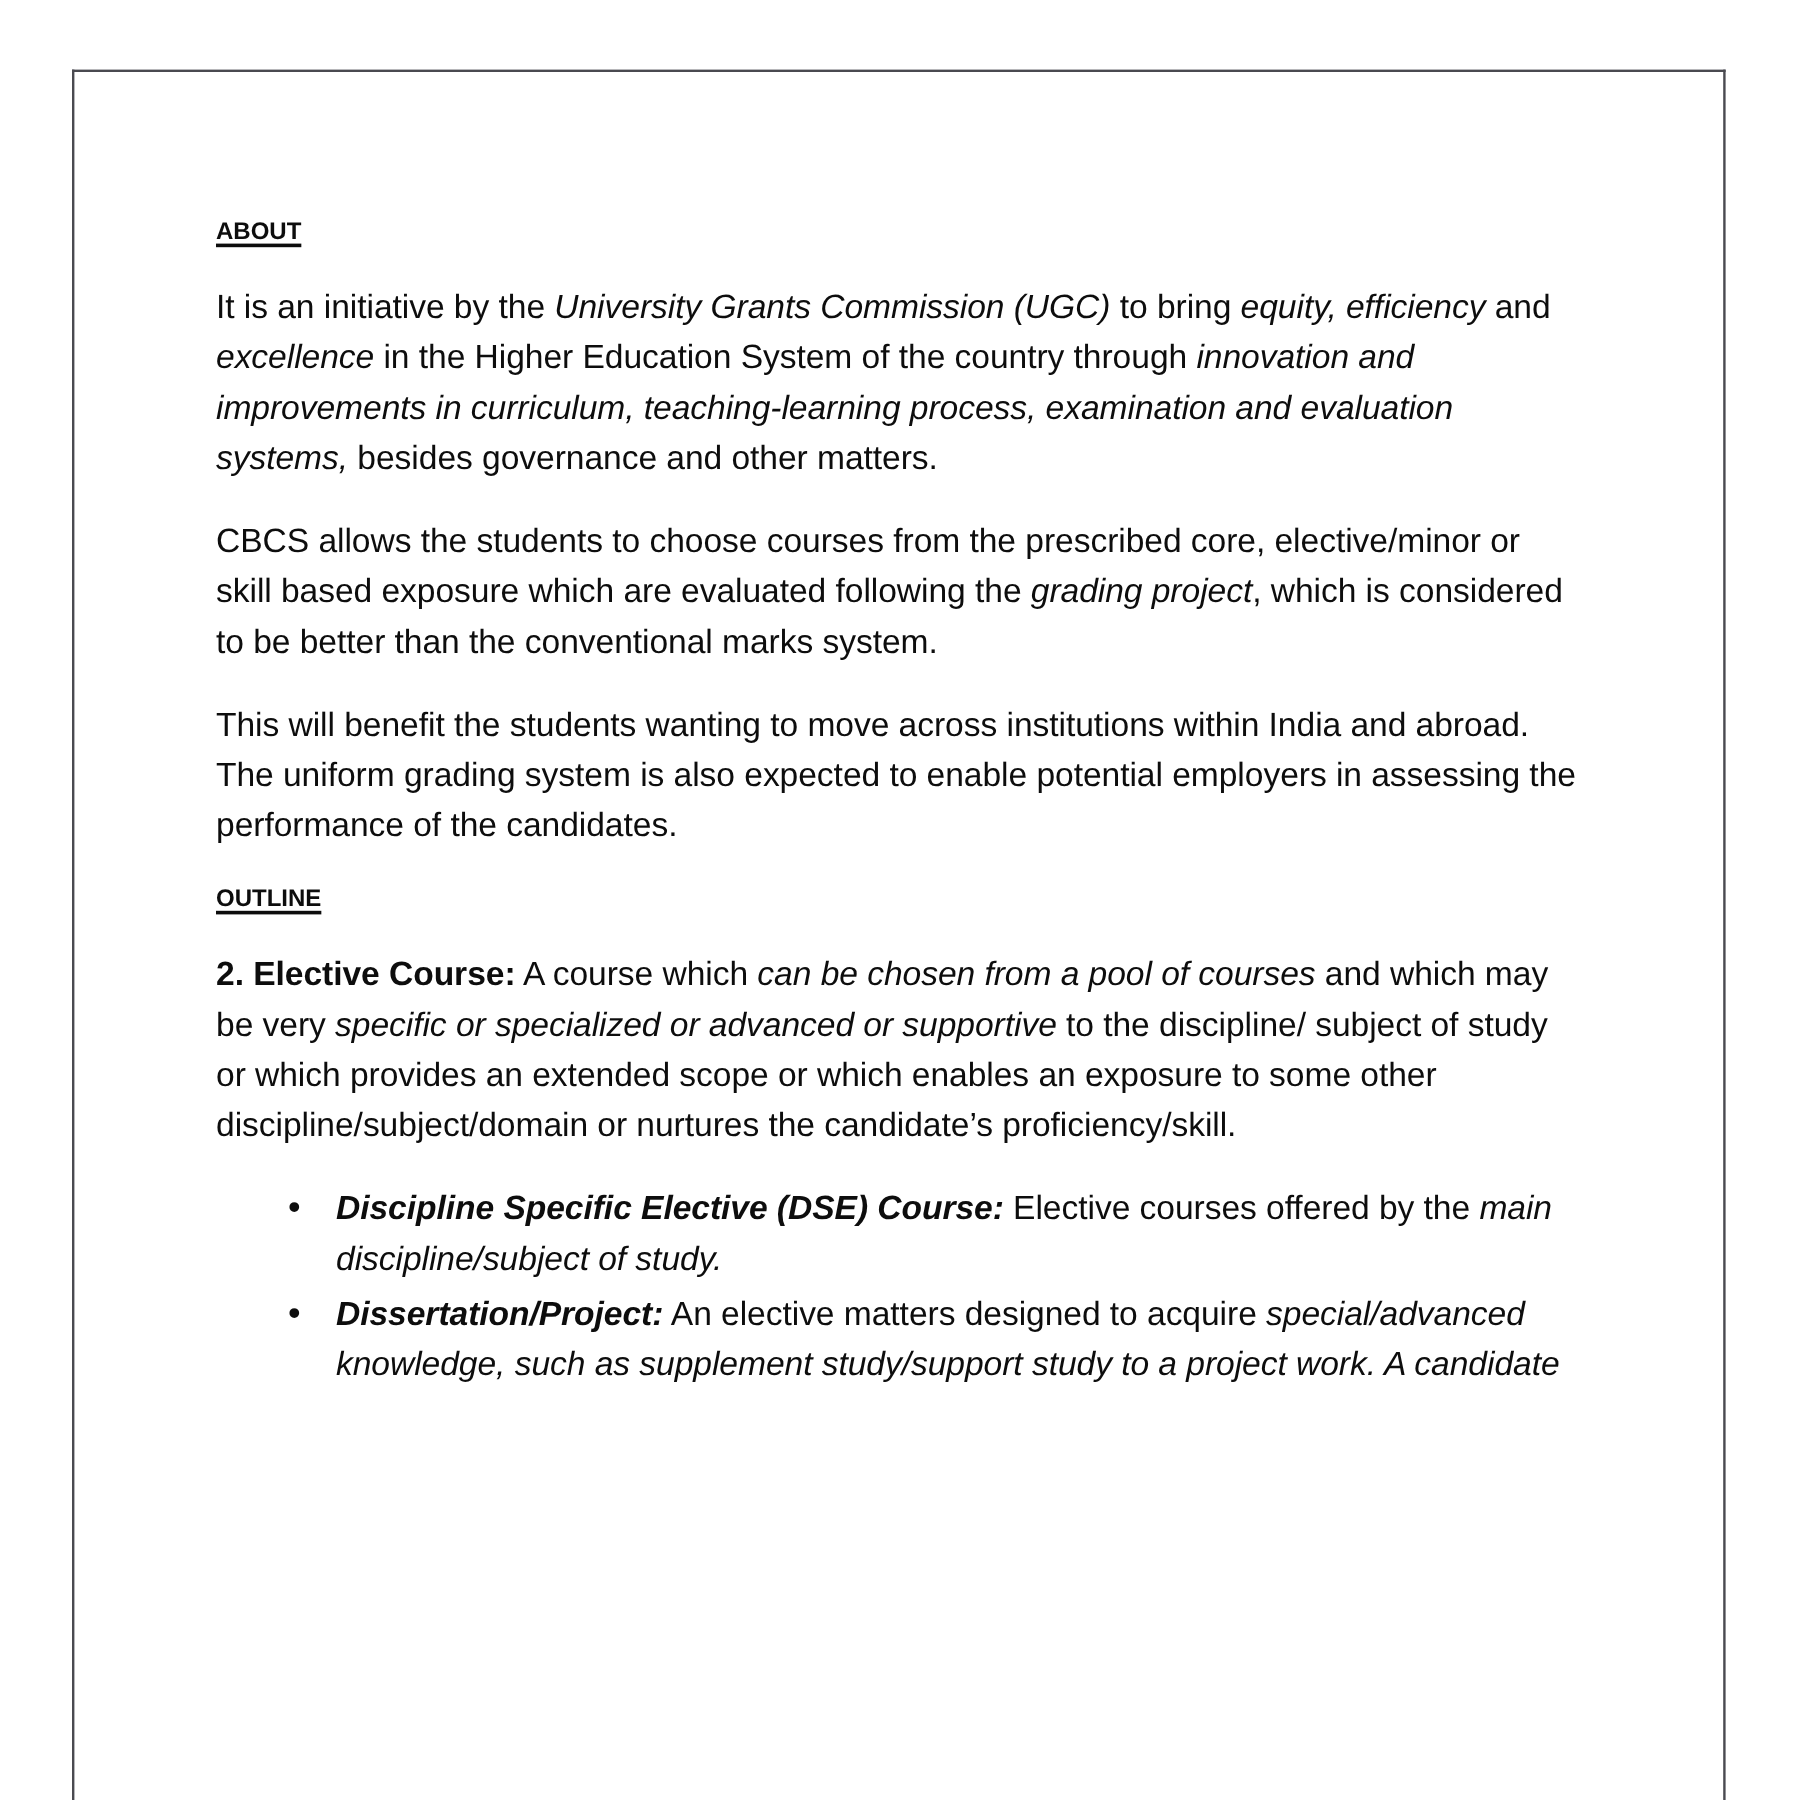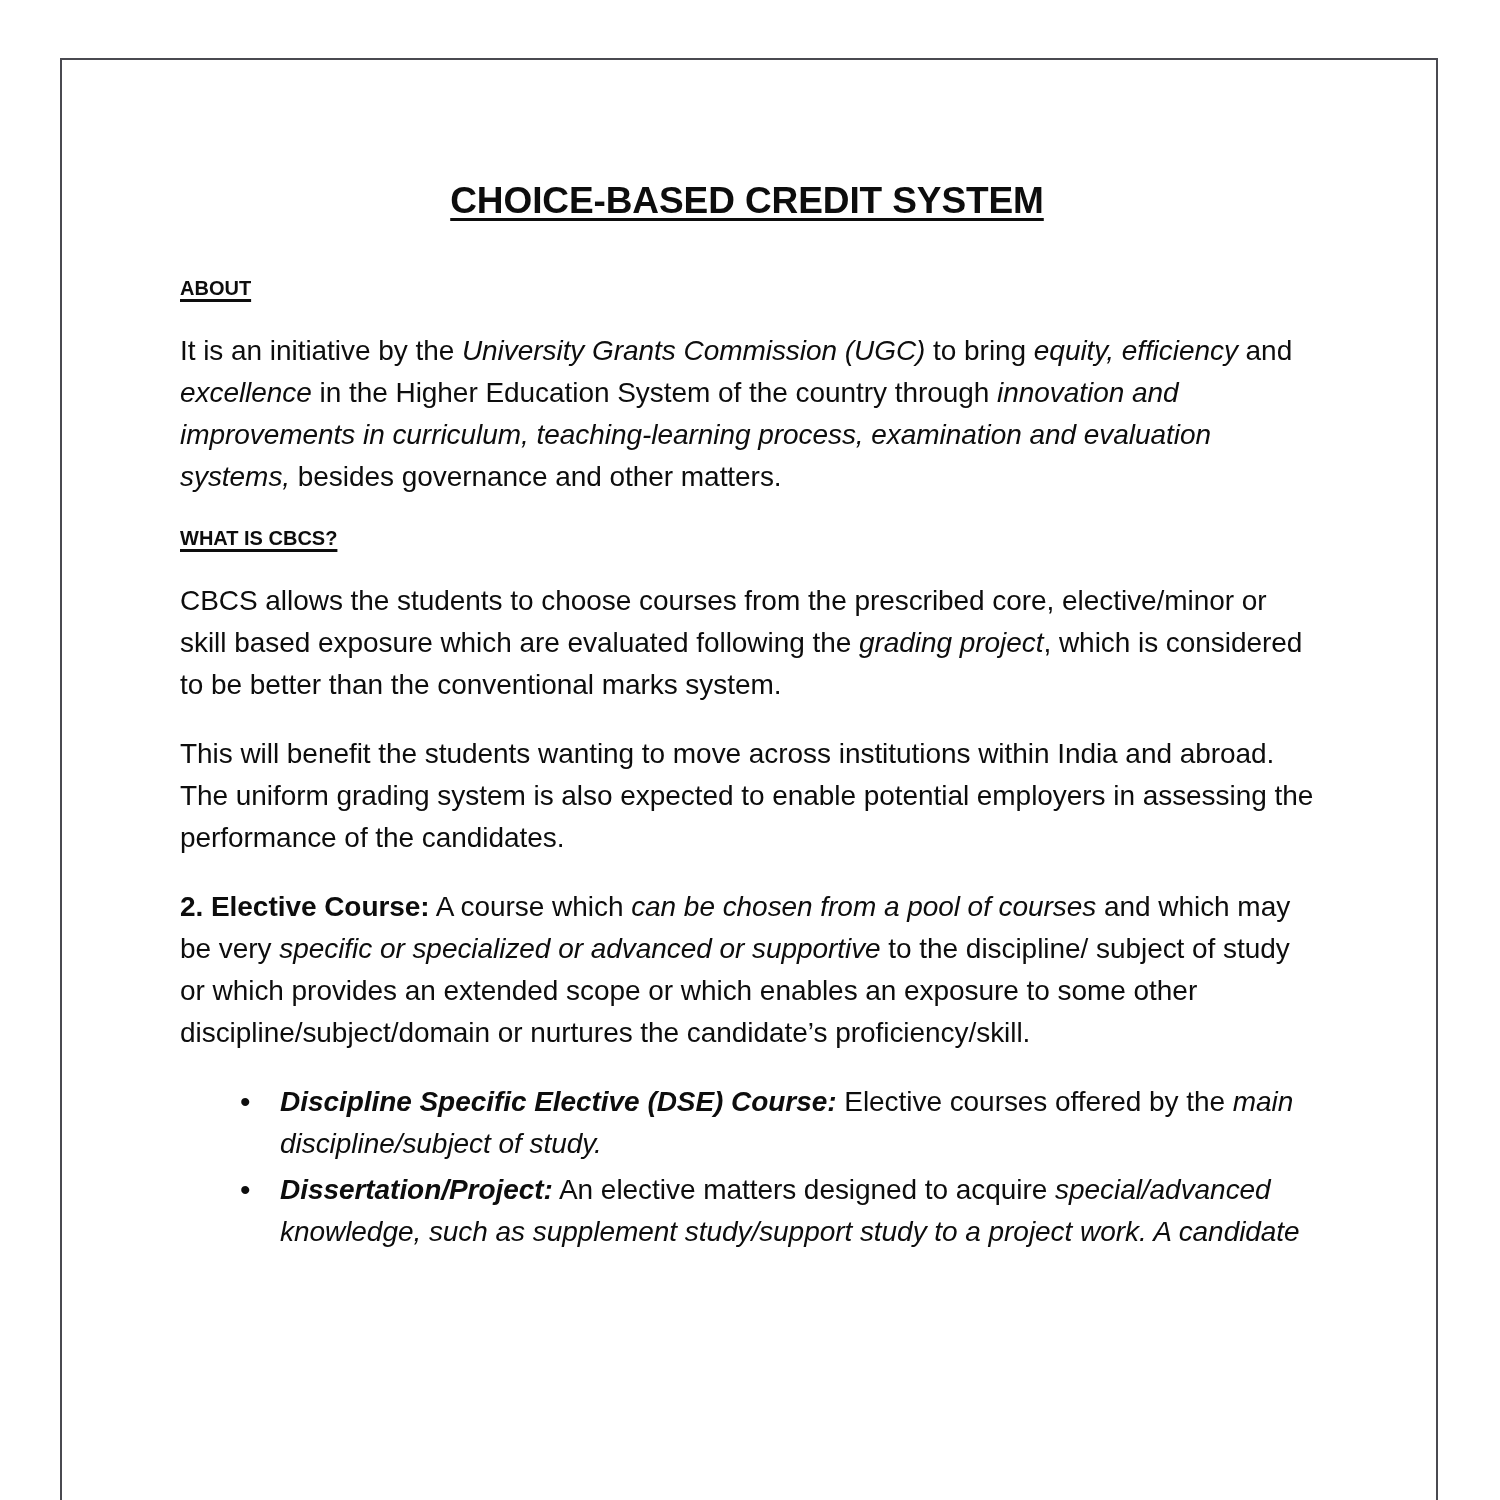--- a/index.html
+++ b/index.html
@@ -99,30 +99,29 @@
   i, em   { font-style: italic; text-align: right; }
   b, strong { font-weight: bold; }
   .bi { font-weight: bold; font-style: italic; }
 </style>
 </head>
 <body>
 
 <div id="page-sheet">
   <div id="doc-body">
 
-    <div class="doc-title"><span class="ul">CHOICE-BASED CREDIT SYSTEM</span></div>
 
     <div class="section-heading"><span class="ul">ABOUT</span></div>
     <p class="para"><span>It is an initiative by the </span><i>University Grants Commission (UGC)</i><span> to bring </span><i>equity, efficiency</i><span> and </span><i>excellence</i><span> in the Higher Education System of the country through </span><i>innovation and improvements in curriculum, teaching-learning process, examination and evaluation systems,</i><span> besides governance and other matters.</span></p>
 
-    <div class="section-heading"><span class="ul">WHAT IS CBCS?</span></div>
     <p class="para"><span>CBCS allows the students to choose courses from the prescribed core, elective/minor or skill based exposure which are evaluated following the </span><i>grading project</i><span>, which is considered to be better than the conventional marks system.</span></p>
 
     <p class="para"><span>This will benefit the students wanting to move across institutions within India and abroad. The uniform grading system is also expected to enable potential employers in assessing the performance of the candidates.</span></p>
 
+    <div class="section-heading"><span class="ul">OUTLINE</span></div>
 
 
     <p class="para"><b>2. Elective Course:</b><span> A course which </span><i>can be chosen from a pool of courses</i><span> and which may be very </span><i>specific or specialized or advanced or supportive</i><span> to the discipline/ subject of study or which provides an extended scope or which enables an exposure to some other discipline/subject/domain or nurtures the candidate’s proficiency/skill.</span></p>
 
     <ul class="bullet-list">
       <li>
         <span class="bullet-marker">•</span><span class="bi">Discipline Specific Elective (DSE) Course:</span><span> Elective courses offered by the </span><i>main discipline/subject of study.</i>
       </li>
       <li>
         <span class="bullet-marker">•</span><span class="bi">Dissertation/Project:</span><span> An elective matters designed to acquire </span><i>special/advanced knowledge, such as supplement study/support study to a project work. A candidate</i>

